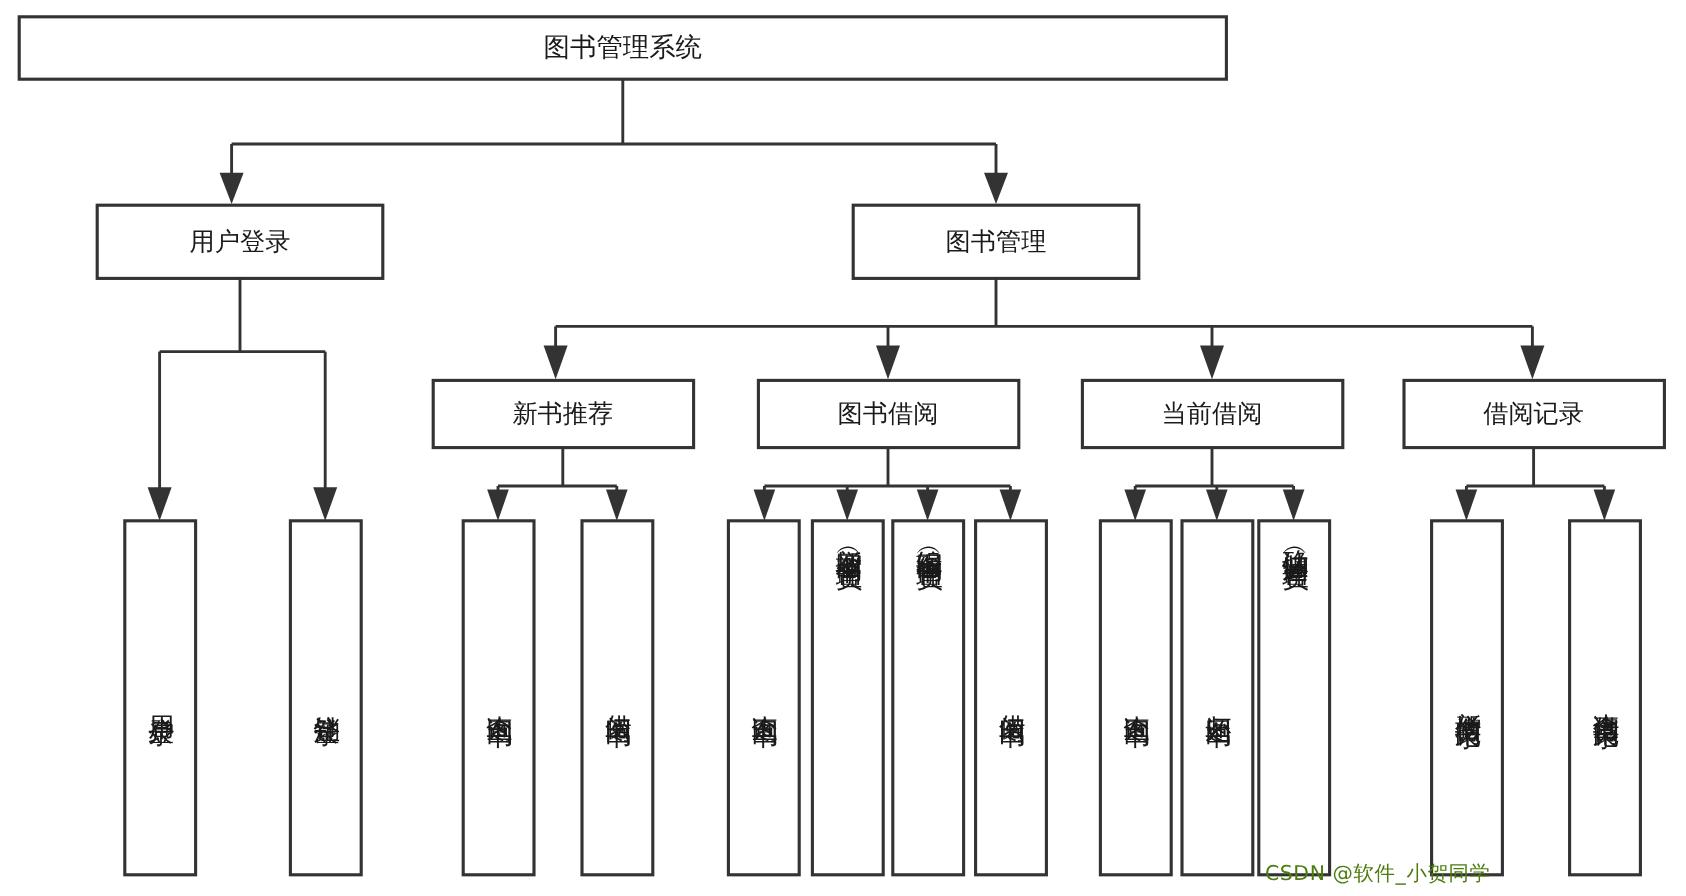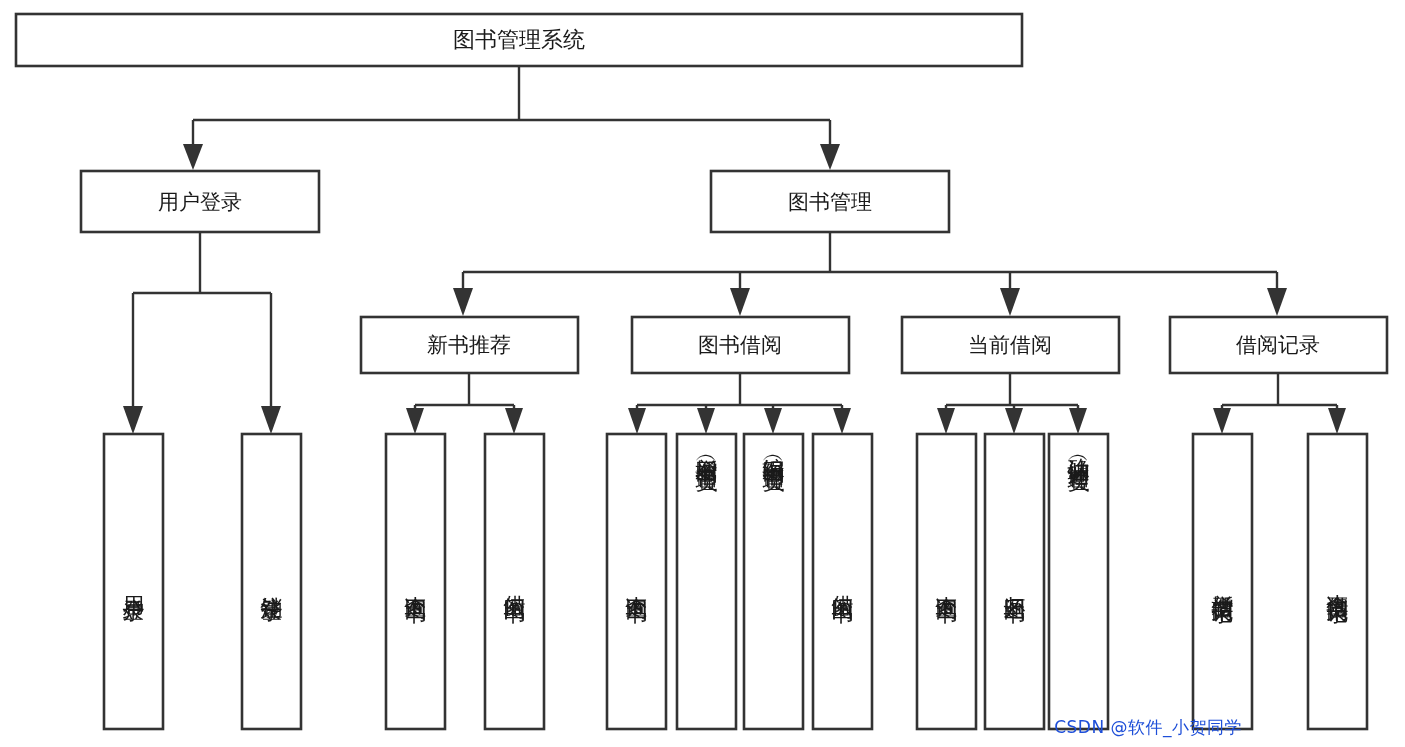--- a/index.html
+++ b/index.html
@@ -60,21 +60,21 @@
     letter-spacing: 2px;
     color: #1a1a1a;
     white-space: nowrap;
   }
   .watermark {
     position: absolute;
     right: 8px;
     bottom: 8px;
     font-family: "DejaVu Sans", "Liberation Sans", sans-serif;
     font-size: 17px;
-    color: #1d4ed8;
+    color: #4d7c0f;
     letter-spacing: 0.5px;
     white-space: nowrap;
   }
 </style>
 </head>
 <body>
 
 <div id="diagram-root">
 
   <svg width="1405" height="747" viewBox="0 0 1405 747">

